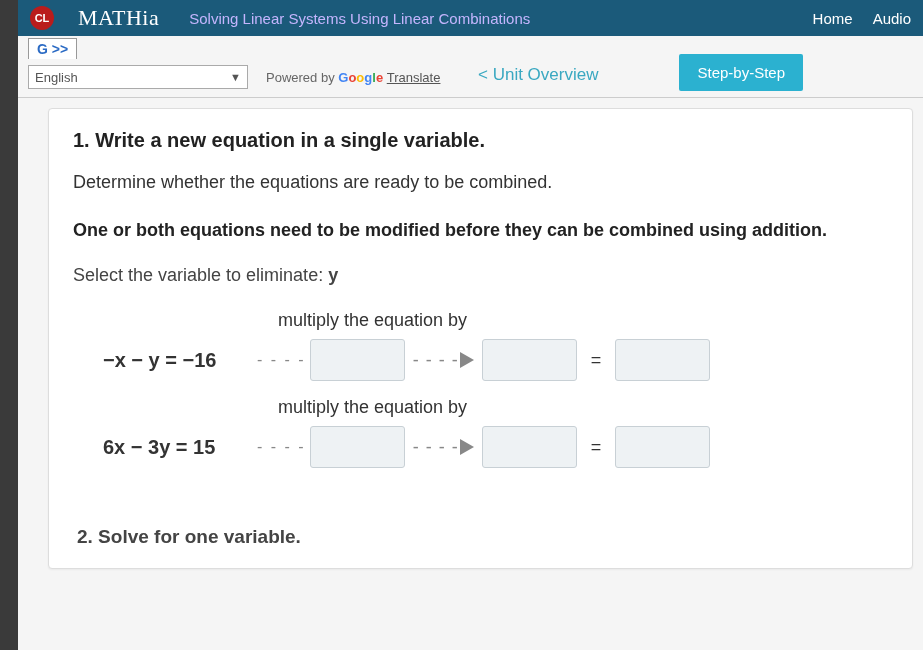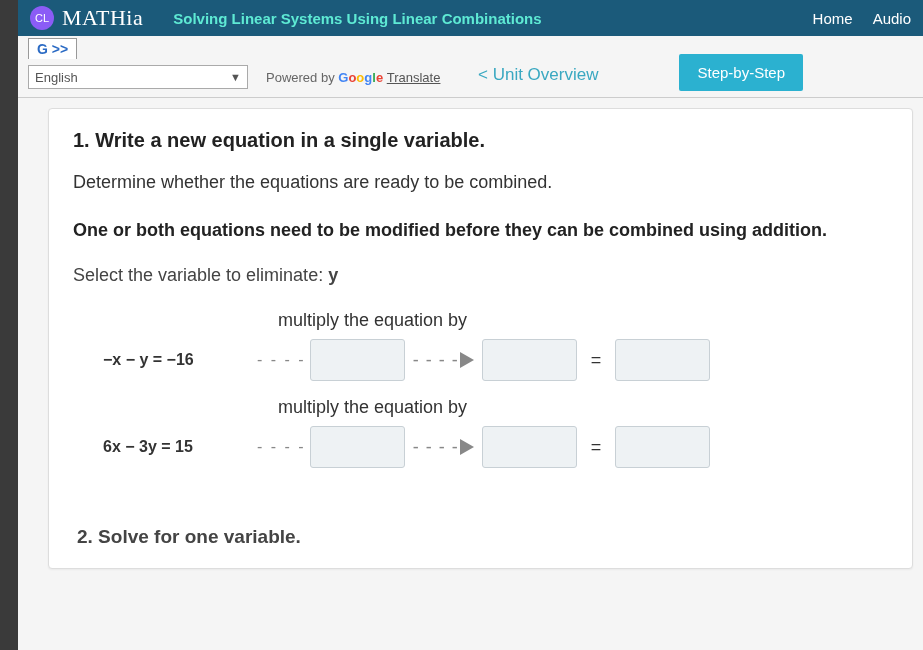--- a/index.html
+++ b/index.html
@@ -22,43 +22,42 @@
     }
     .top-header {
       background: #1b5a7a;
       height: 36px;
       display: flex;
       align-items: center;
       color: #fff;
       padding: 0 12px;
     }
     .logo-badge {
-      background: #8b5cf6;
+      background: #b91c1c;
       border-radius: 50%;
       width: 24px;
       height: 24px;
       display: flex;
       align-items: center;
       justify-content: center;
       font-size: 11px;
-      font-weight: normal;
+      font-weight: bold;
       color: #fff;
-      margin-right: 8px;
+      margin-right: 24px;
     }
     .logo-text {
       font-size: 22px;
       font-family: Georgia, serif;
       margin-right: 30px;
       letter-spacing: 0.5px;
     }
     .topic-title {
       font-size: 15px;
-      color: #5eead4;
+      color: #c4b5fd;
       flex: 1;
-      font-weight: bold;
     }
     .top-nav {
       display: flex;
       gap: 20px;
       font-size: 15px;
     }
     .top-nav span {
       cursor: pointer;
     }
     .sub-header {
@@ -193,21 +192,21 @@
       color: #333;
       margin-left: 175px;
       margin-bottom: 8px;
     }
     .eq-row {
       display: flex;
       align-items: center;
       gap: 4px;
     }
     .eq-text {
-      font-size: 16px;
+      font-size: 20px;
       color: #333;
       width: 150px;
       font-weight: 600;
     }
     .dashes {
       color: #888;
       letter-spacing: 2px;
       font-size: 16px;
     }
     .input-box {

